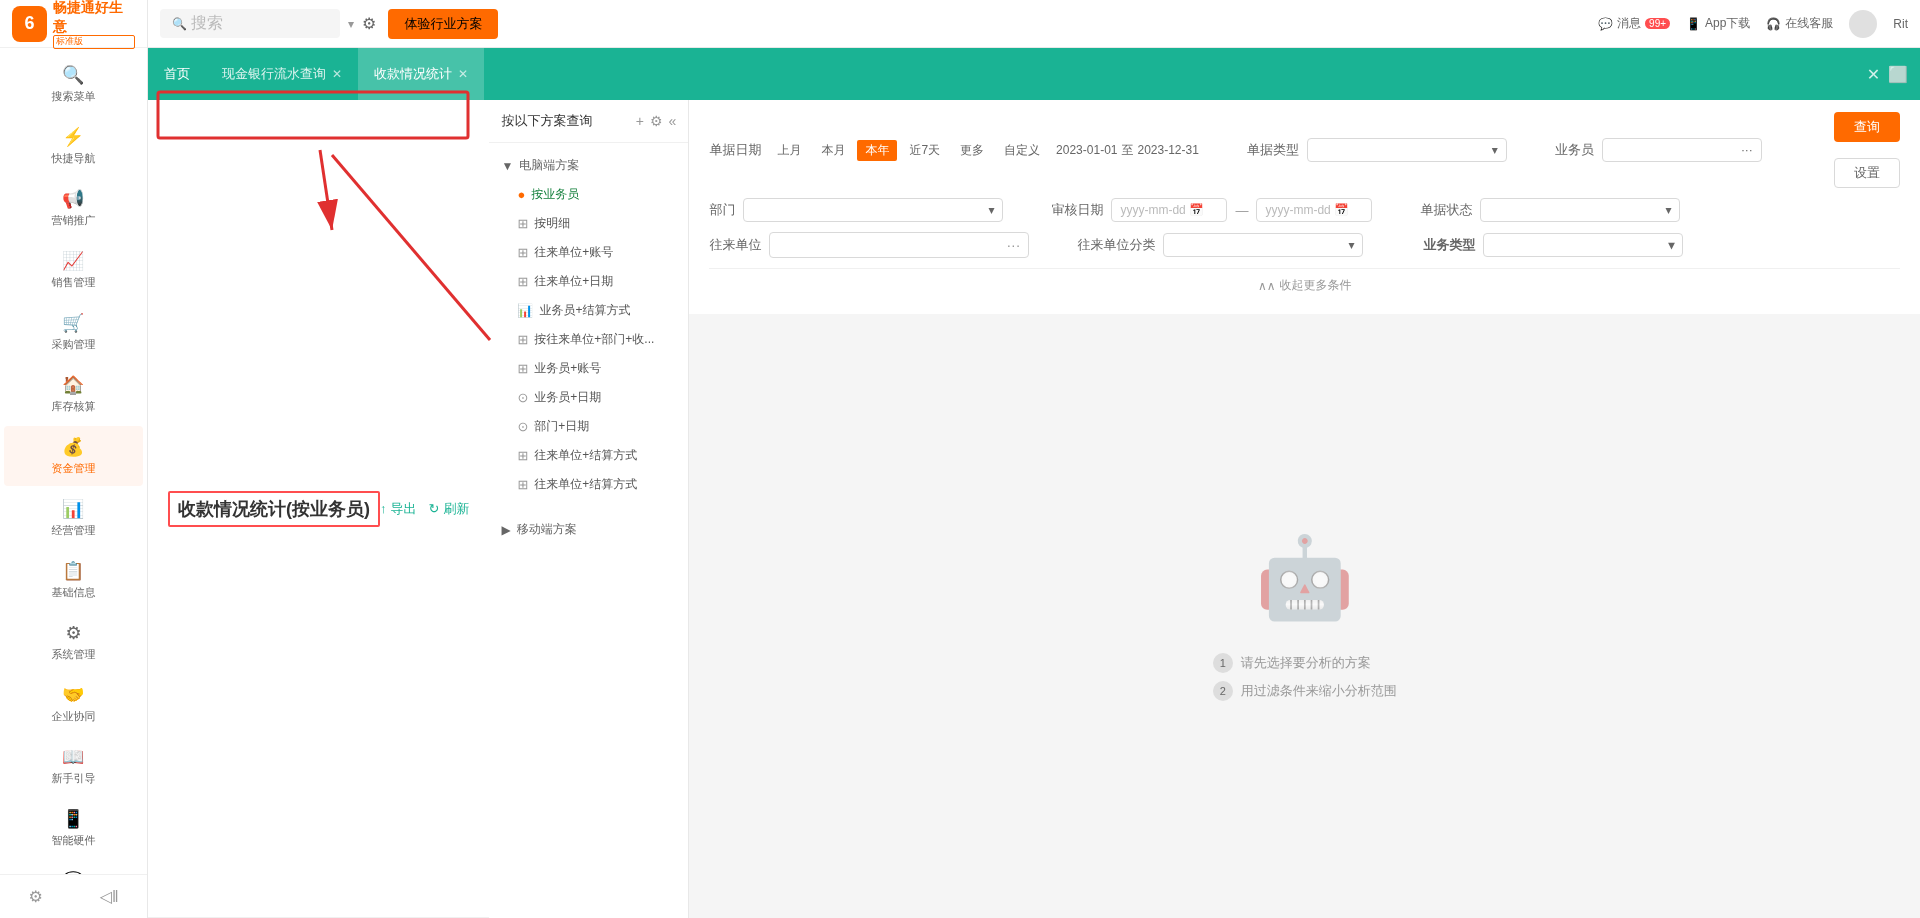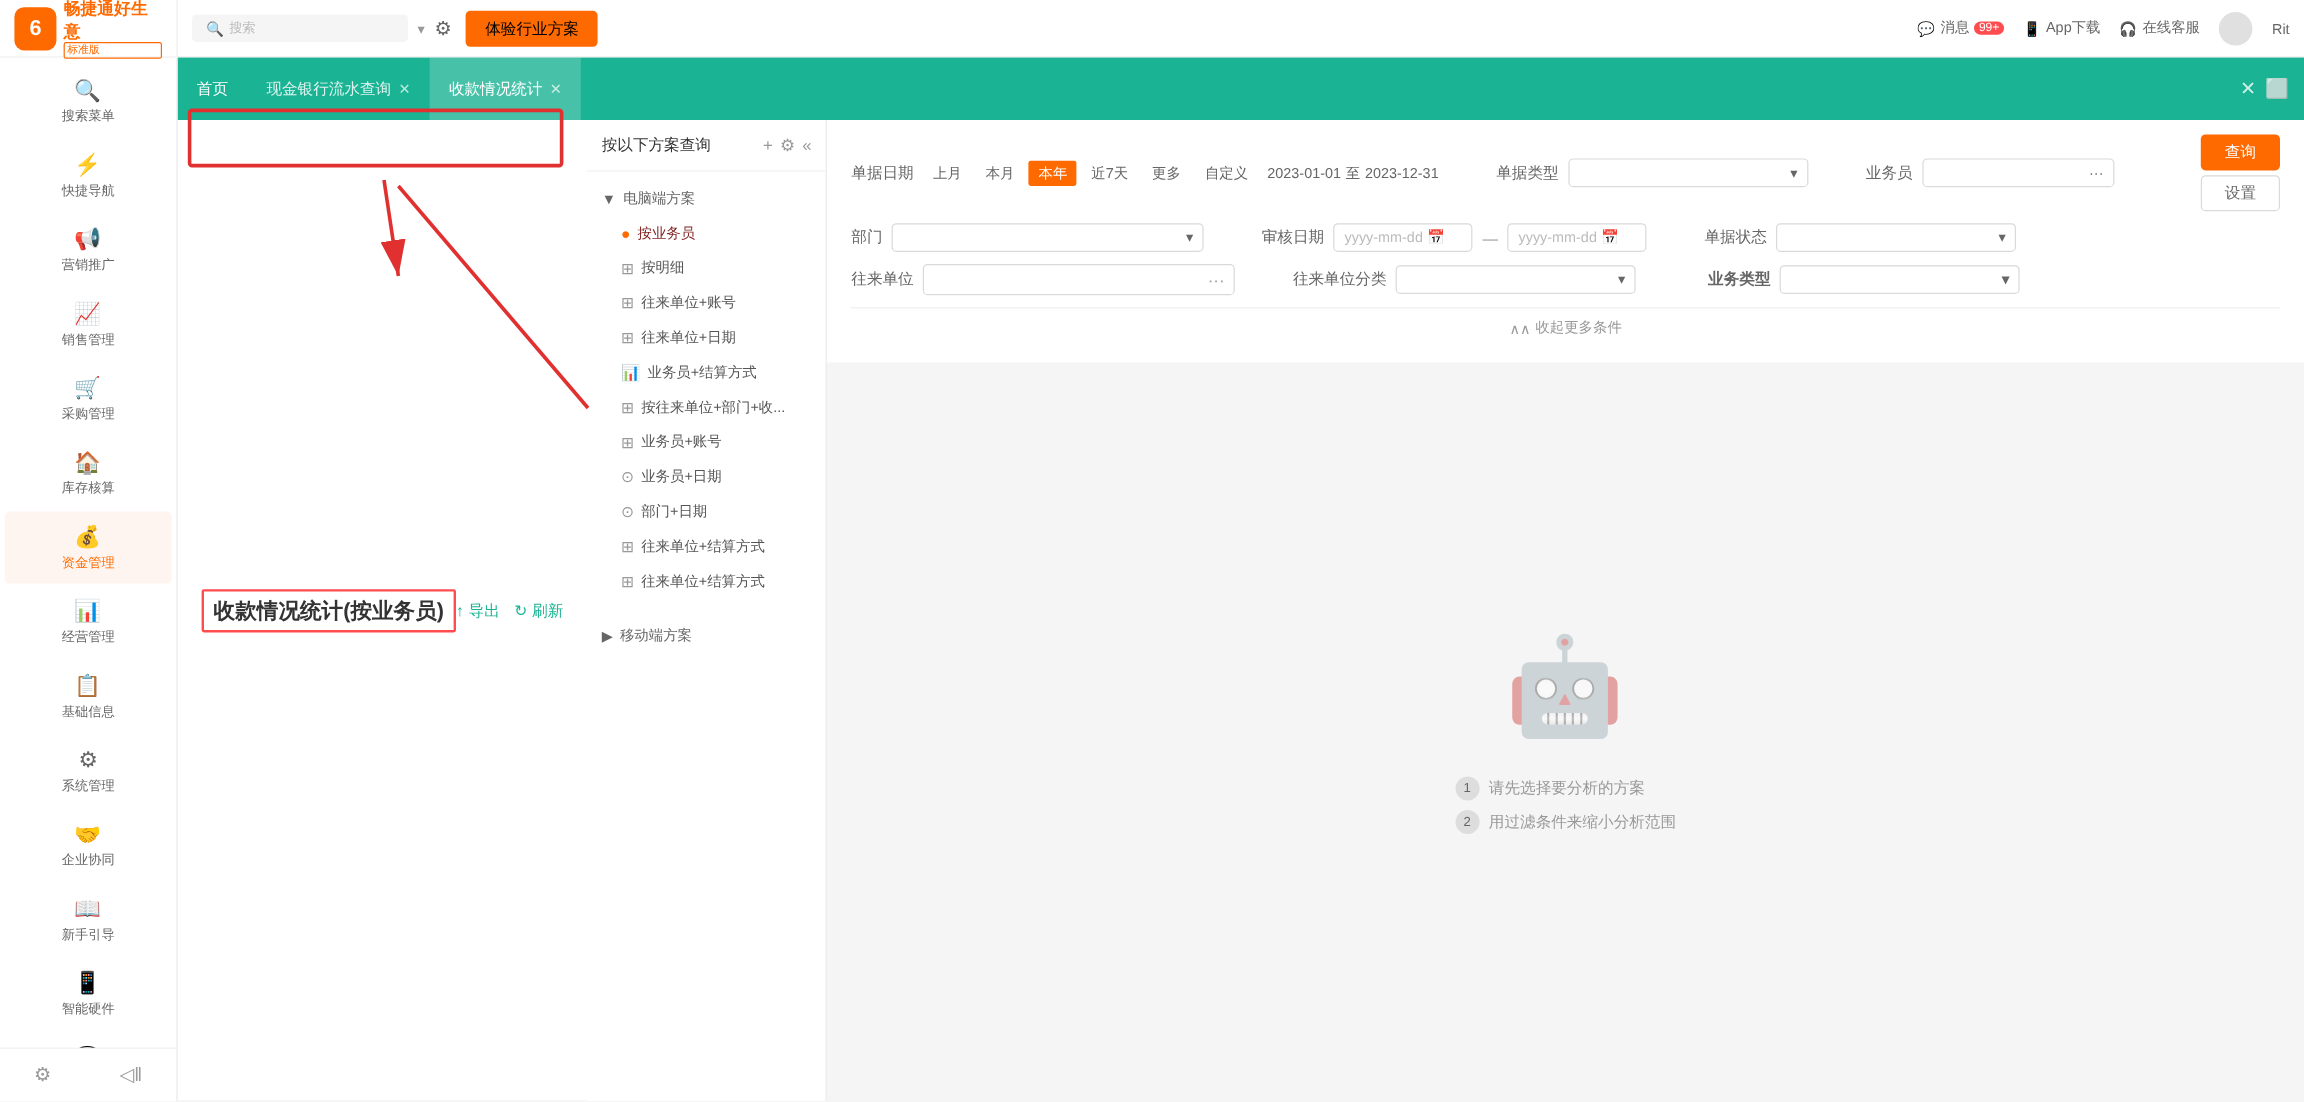--- a/index.html
+++ b/index.html
@@ -85,21 +85,21 @@
     .filter-date-tabs { display: flex; gap: 4px; }
     .date-tab { padding: 2px 8px; border-radius: 2px; font-size: 12px; cursor: pointer; color: #666; }
     .date-tab.active { background: #ff6a00; color: #fff; border-radius: 2px; }
     .date-range { display: flex; align-items: center; gap: 4px; font-size: 12px; color: #666; }
     .filter-select { border: 1px solid #d9d9d9; border-radius: 4px; padding: 4px 8px; font-size: 12px; color: #666; display: flex; align-items: center; gap: 4px; cursor: pointer; min-width: 120px; justify-content: space-between; }
     .filter-date-input { border: 1px solid #d9d9d9; border-radius: 4px; padding: 4px 8px; font-size: 12px; color: #999; width: 116px; display: flex; align-items: center; gap: 4px; }
     .filter-dash { color: #999; }
     .filter-more-icon { color: #999; font-size: 14px; cursor: pointer; }
 
     
-    .action-buttons { display: flex; flex-direction: column; gap: 4px; margin-left: auto; }
+    .action-buttons { display: flex; flex-direction: column; gap: 16px; margin-left: auto; }
     .btn-query { background: #ff6a00; color: #fff; border: none; border-radius: 4px; padding: 6px 20px; font-size: 13px; cursor: pointer; }
     .btn-settings { background: #fff; color: #666; border: 1px solid #d9d9d9; border-radius: 4px; padding: 5px 16px; font-size: 13px; cursor: pointer; }
 
     .collapse-btn { text-align: center; padding: 8px; color: #999; font-size: 12px; cursor: pointer; border-top: 1px solid #f0f0f0; display: flex; align-items: center; justify-content: center; gap: 4px; }
 
     
     .empty-area { flex: 1; display: flex; flex-direction: column; align-items: center; justify-content: center; gap: 12px; }
     .empty-steps { list-style: none; counter-reset: steps; }
     .empty-step { display: flex; align-items: center; gap: 8px; color: #999; font-size: 13px; margin-bottom: 8px; }
     .step-num { width: 20px; height: 20px; border-radius: 50%; background: #ddd; display: flex; align-items: center; justify-content: center; font-size: 11px; color: #666; flex-shrink: 0; }
@@ -182,21 +182,21 @@
       <span class="sidebar-bottom-btn">⚙</span>
       <span class="sidebar-bottom-btn">◁‖</span>
     </div>
   </div>
 
   <div class="main">
 
     <div class="topbar">
       <div class="topbar-search" style="display:flex;align-items:center;gap:4px;">
         <span style="color:#bbb;">🔍</span>
-        <span style="color:#bbb;font-size:11px;">搜索</span>
+        <span style="color:#bbb;font-size:16px;">搜索</span>
       </div>
       <span class="topbar-dropdown">▾</span>
       <span class="topbar-gear">⚙</span>
       <button class="topbar-trial-btn">体验行业方案</button>
       <div class="topbar-spacer"></div>
       <div class="topbar-right">
         <div class="topbar-right-item">
           <span>💬</span>
           <span>消息</span>
           <span class="badge">99+</span>
@@ -262,21 +262,21 @@
           </div>
 
           <div class="tree-section">
             <div class="tree-section-header">
               <span>▼</span>
               <span>电脑端方案</span>
             </div>
 
             <div class="tree-item active">
               <span class="tree-item-icon" style="color:#ff6a00;">●</span>
-              <span style="color:#7f1d1d;">按业务员</span>
+              <span style="color:#15803d;">按业务员</span>
             </div>
             <div class="tree-item">
               <span class="tree-item-icon">⊞</span>
               <span>按明细</span>
             </div>
             <div class="tree-item">
               <span class="tree-item-icon">⊞</span>
               <span>往来单位+账号</span>
             </div>
             <div class="tree-item">

